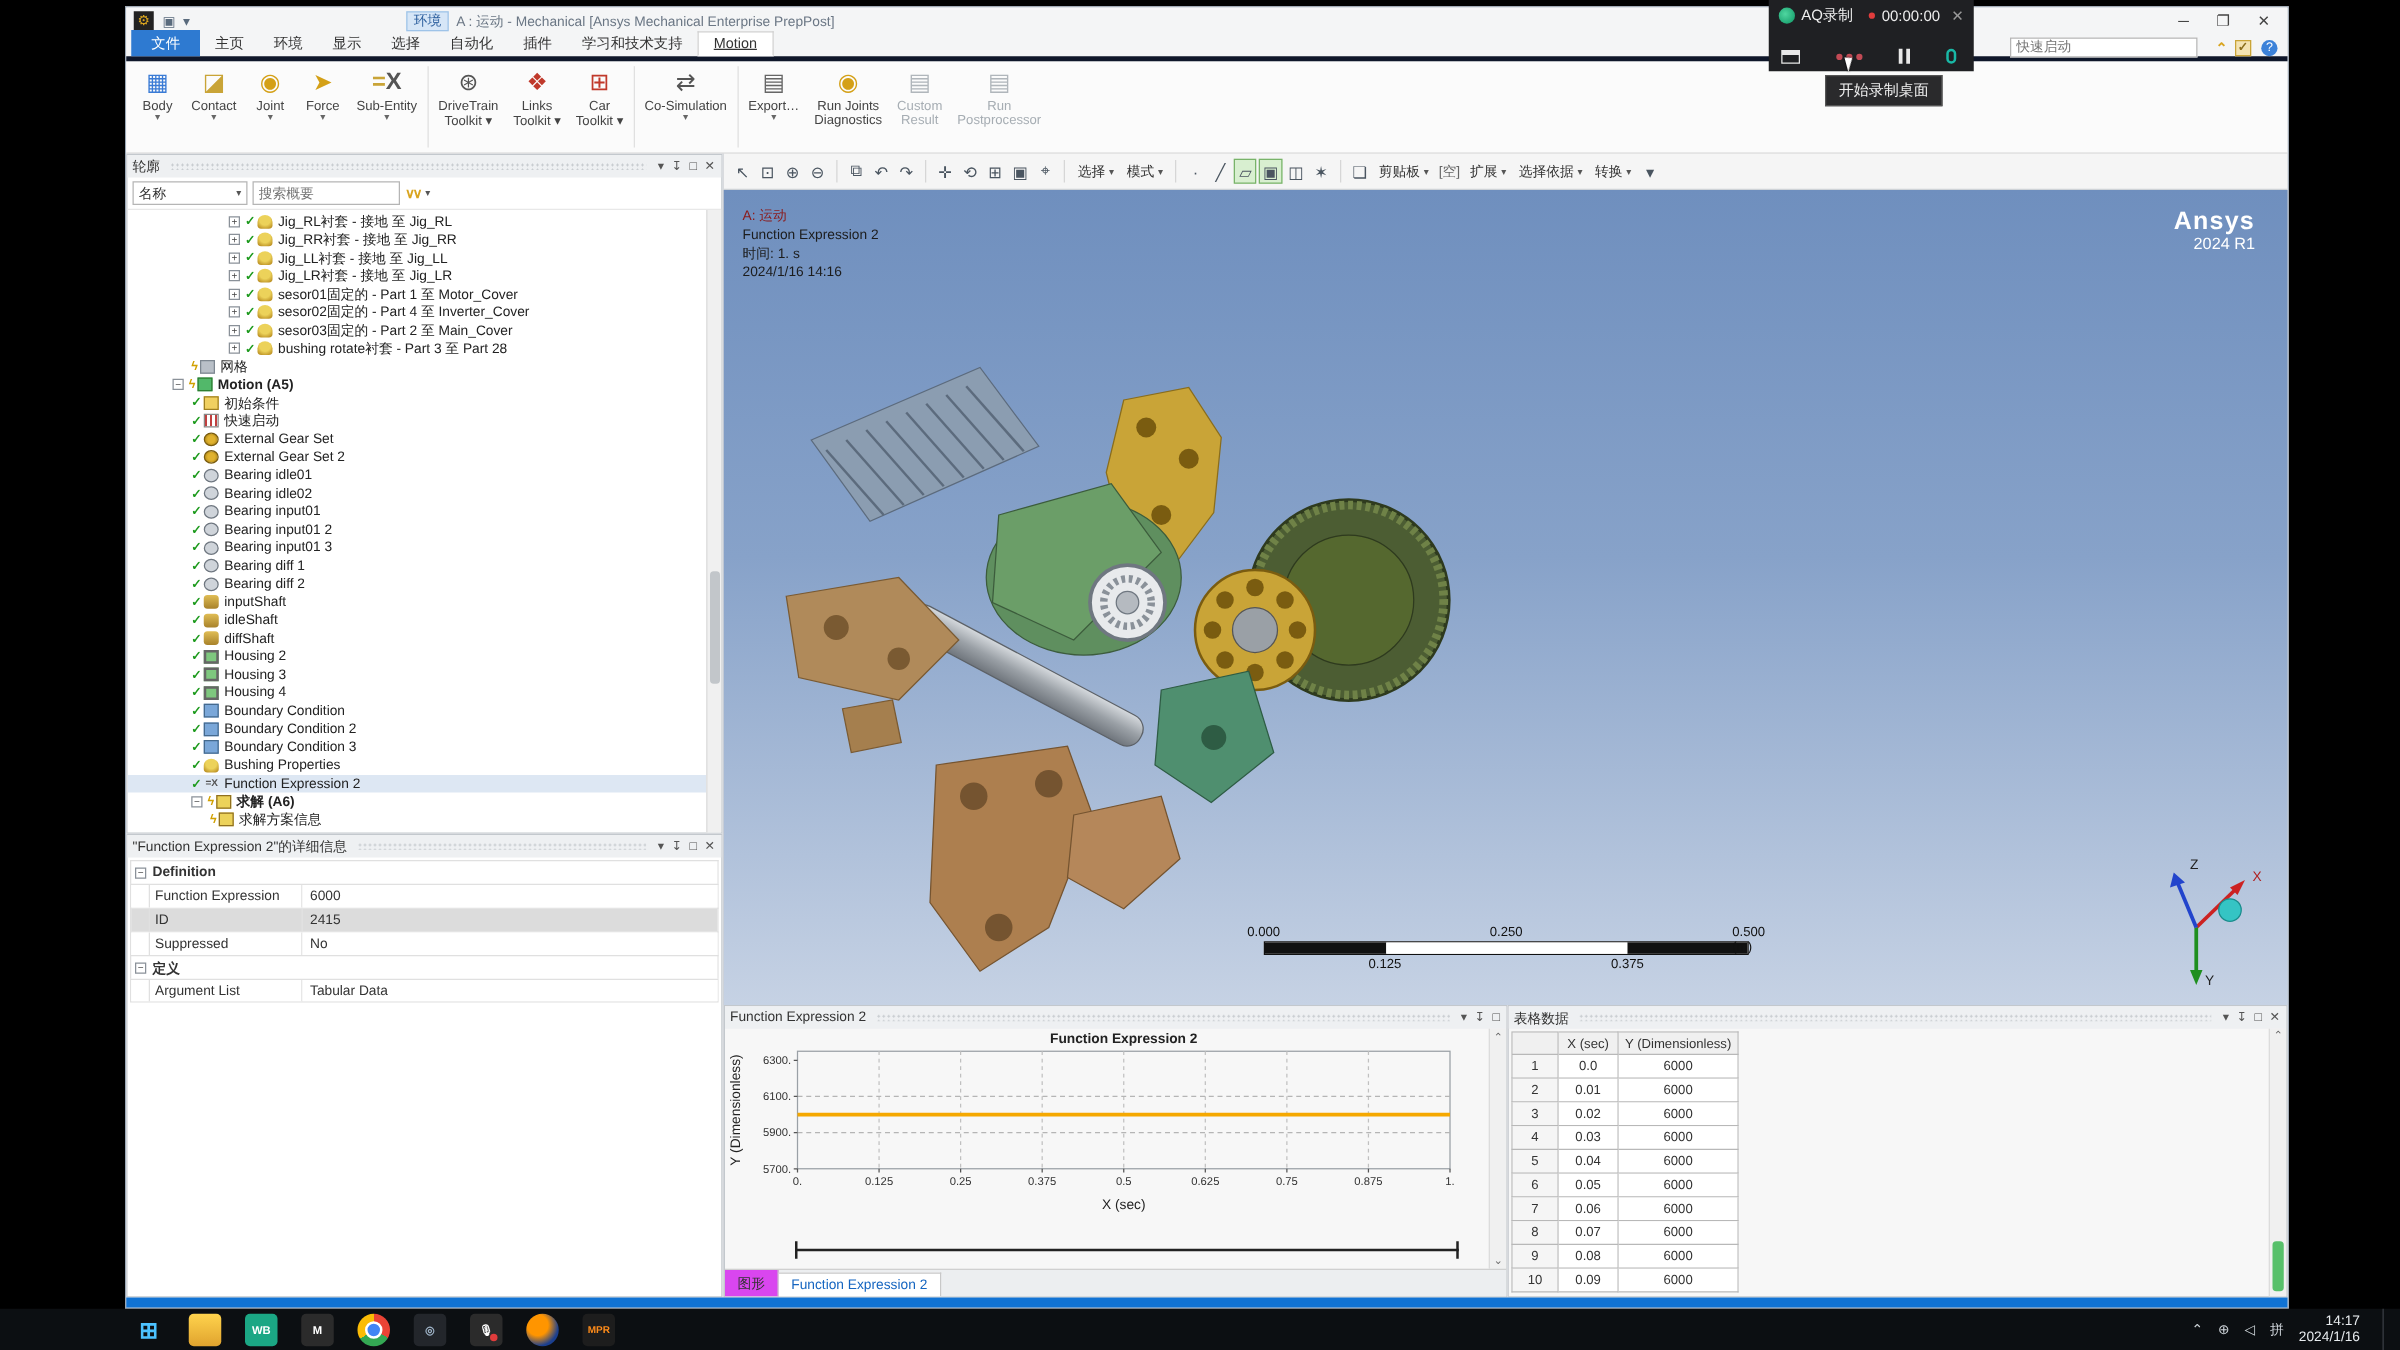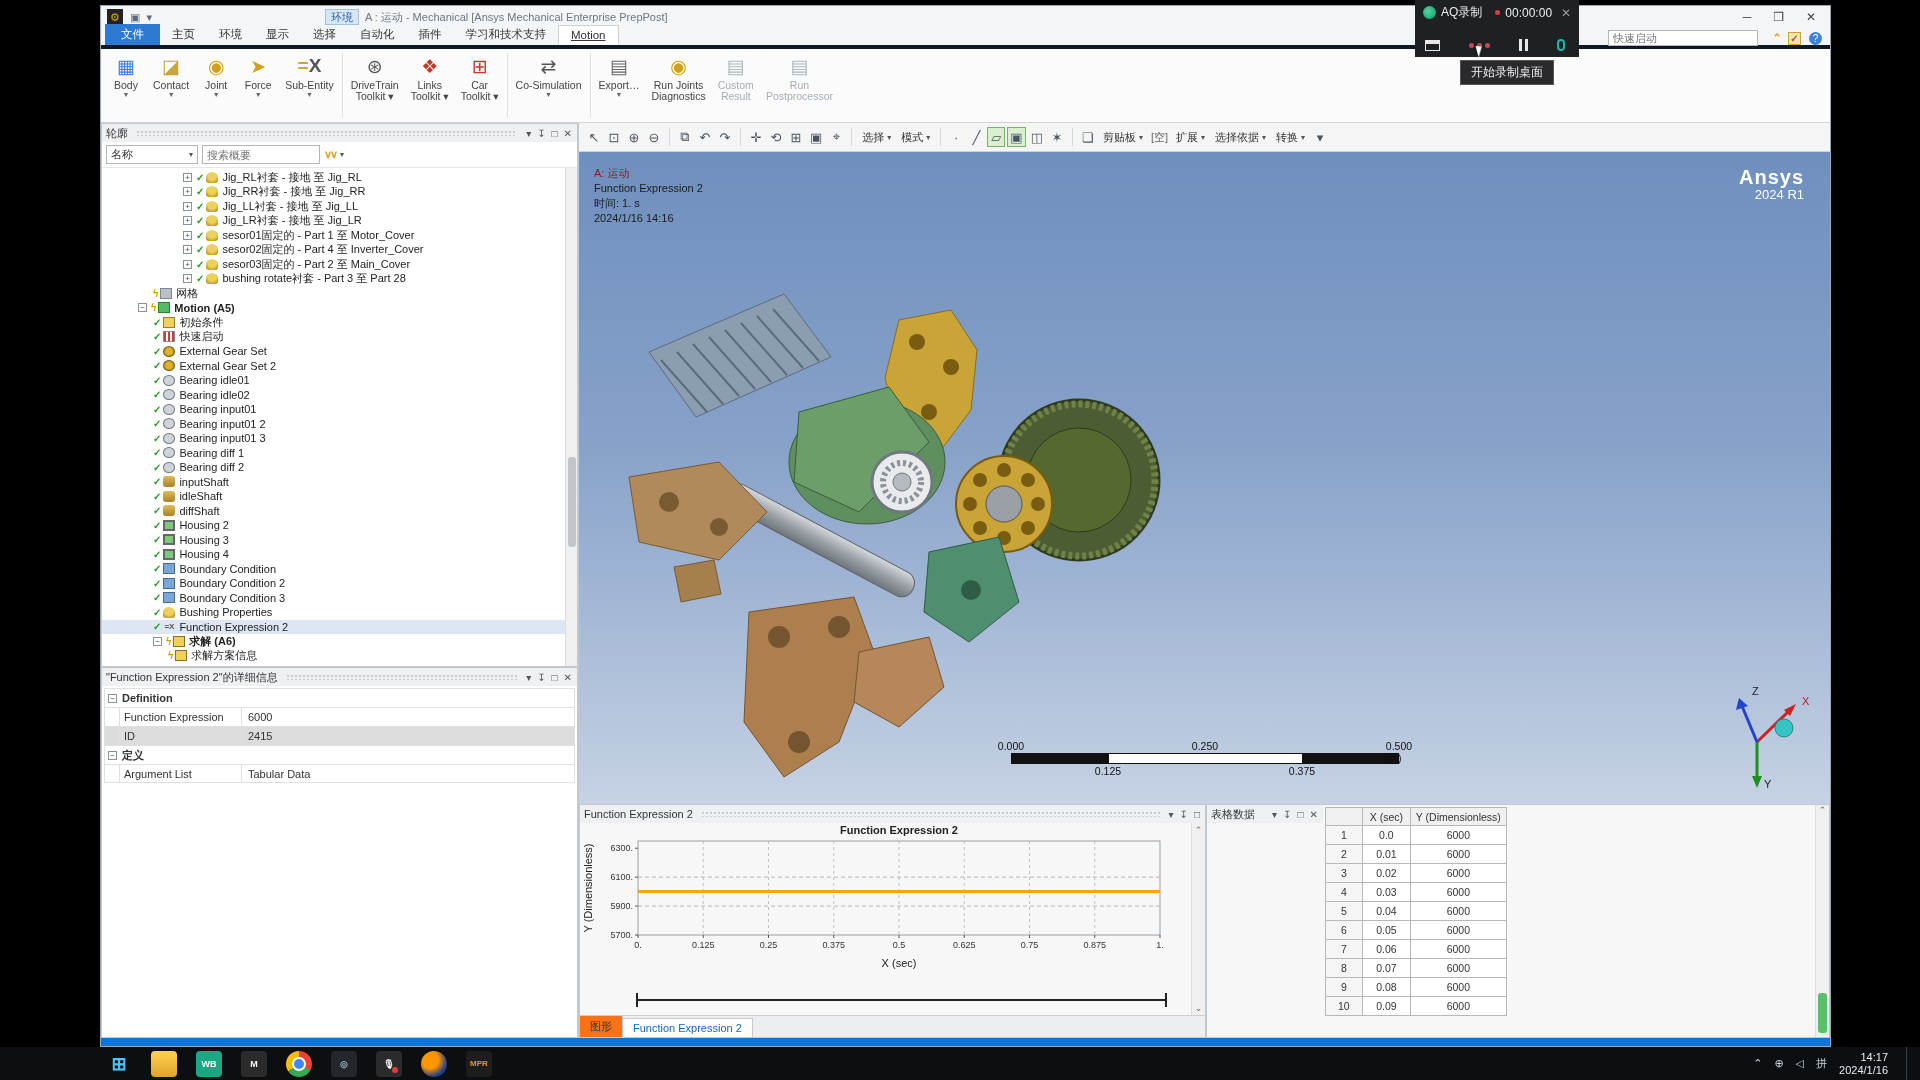--- a/index.html
+++ b/index.html
@@ -134,27 +134,27 @@
   .vcross{position:absolute;left:380px;top:200px;color:#e8eef6;font-size:12px;}
   
   .bottomrow{flex:1;display:flex;min-height:0;}
   .gpanel{width:627px;flex:none;background:#f7f7f7;border:1px solid #c3c8cd;display:flex;flex-direction:column;}
   .gbody{flex:1;display:flex;min-height:0;}
   .gchart{flex:1;position:relative;}
   .gscroll{width:14px;background:#f0f0f0;border-left:1px solid #dcdcdc;display:flex;flex-direction:column;
            justify-content:space-between;align-items:center;font-size:9px;color:#666;padding:2px 0;}
   .gtabs{height:22px;background:#eceef0;border-top:1px solid #d0d0d0;display:flex;align-items:flex-end;
          font-size:11px;flex:none;}
-  .gtab{padding:3px 10px;background:#f97316;border-right:1px solid #c8c8c8;color:#333;}
+  .gtab{padding:3px 10px;background:#d946ef;border-right:1px solid #c8c8c8;color:#333;}
   .gtab.active{background:#fff;color:#1565c0;border-top:1px solid #c8c8c8;}
   .rangebar{position:absolute;left:56px;right:24px;bottom:8px;height:14px;}
   .rangebar .line{position:absolute;left:0;right:0;top:6px;height:2px;background:#222;}
   .rangebar .end{position:absolute;top:0;width:2px;height:14px;background:#222;}
   
-  .tpanel{flex:1;background:#f7f7f7;border:1px solid #c3c8cd;display:flex;flex-direction:row;min-width:0;}
+  .tpanel{flex:1;background:#f7f7f7;border:1px solid #c3c8cd;display:flex;flex-direction:column;min-width:0;}
   .tbody{flex:1;display:flex;min-height:0;}
   .tgrid{margin:2px 0 0 2px;font-size:10.5px;overflow:hidden;}
   .tr{display:flex;}
   .tc{border:1px solid #b8b8b8;border-top:none;border-left:none;background:#fff;
       display:flex;align-items:center;justify-content:center;height:19px;}
   .tr.head .tc{background:#f0f0f0;border-top:1px solid #b8b8b8;}
   .tc.c0{width:38px;background:#f5f5f5;border-left:1px solid #b8b8b8;}
   .tc.c1{width:48px;}
   .tc.c2{width:96px;}
   .tscroll{width:14px;margin-left:auto;background:#f0f0f0;border-left:1px solid #dcdcdc;position:relative;
@@ -552,20 +552,25 @@
               </div>
               <div class="drow">
                 <span class="strip"></span>
                 <span class="dl">Function Expression</span>
                 <span class="dv">6000</span>
               </div>
               <div class="drow shade">
                 <span class="strip"></span>
                 <span class="dl">ID</span>
                 <span class="dv">2415</span>
+              </div>
+              <div class="drow">
+                <span class="strip"></span>
+                <span class="dl">Suppressed</span>
+                <span class="dv">No</span>
               </div>
               <div class="dgroup">
                 <span class="gbox">−</span>
                 <span class="glabel">定义</span>
               </div>
               <div class="drow">
                 <span class="strip"></span>
                 <span class="dl">Argument List</span>
                 <span class="dv">Tabular Data</span>
               </div>

